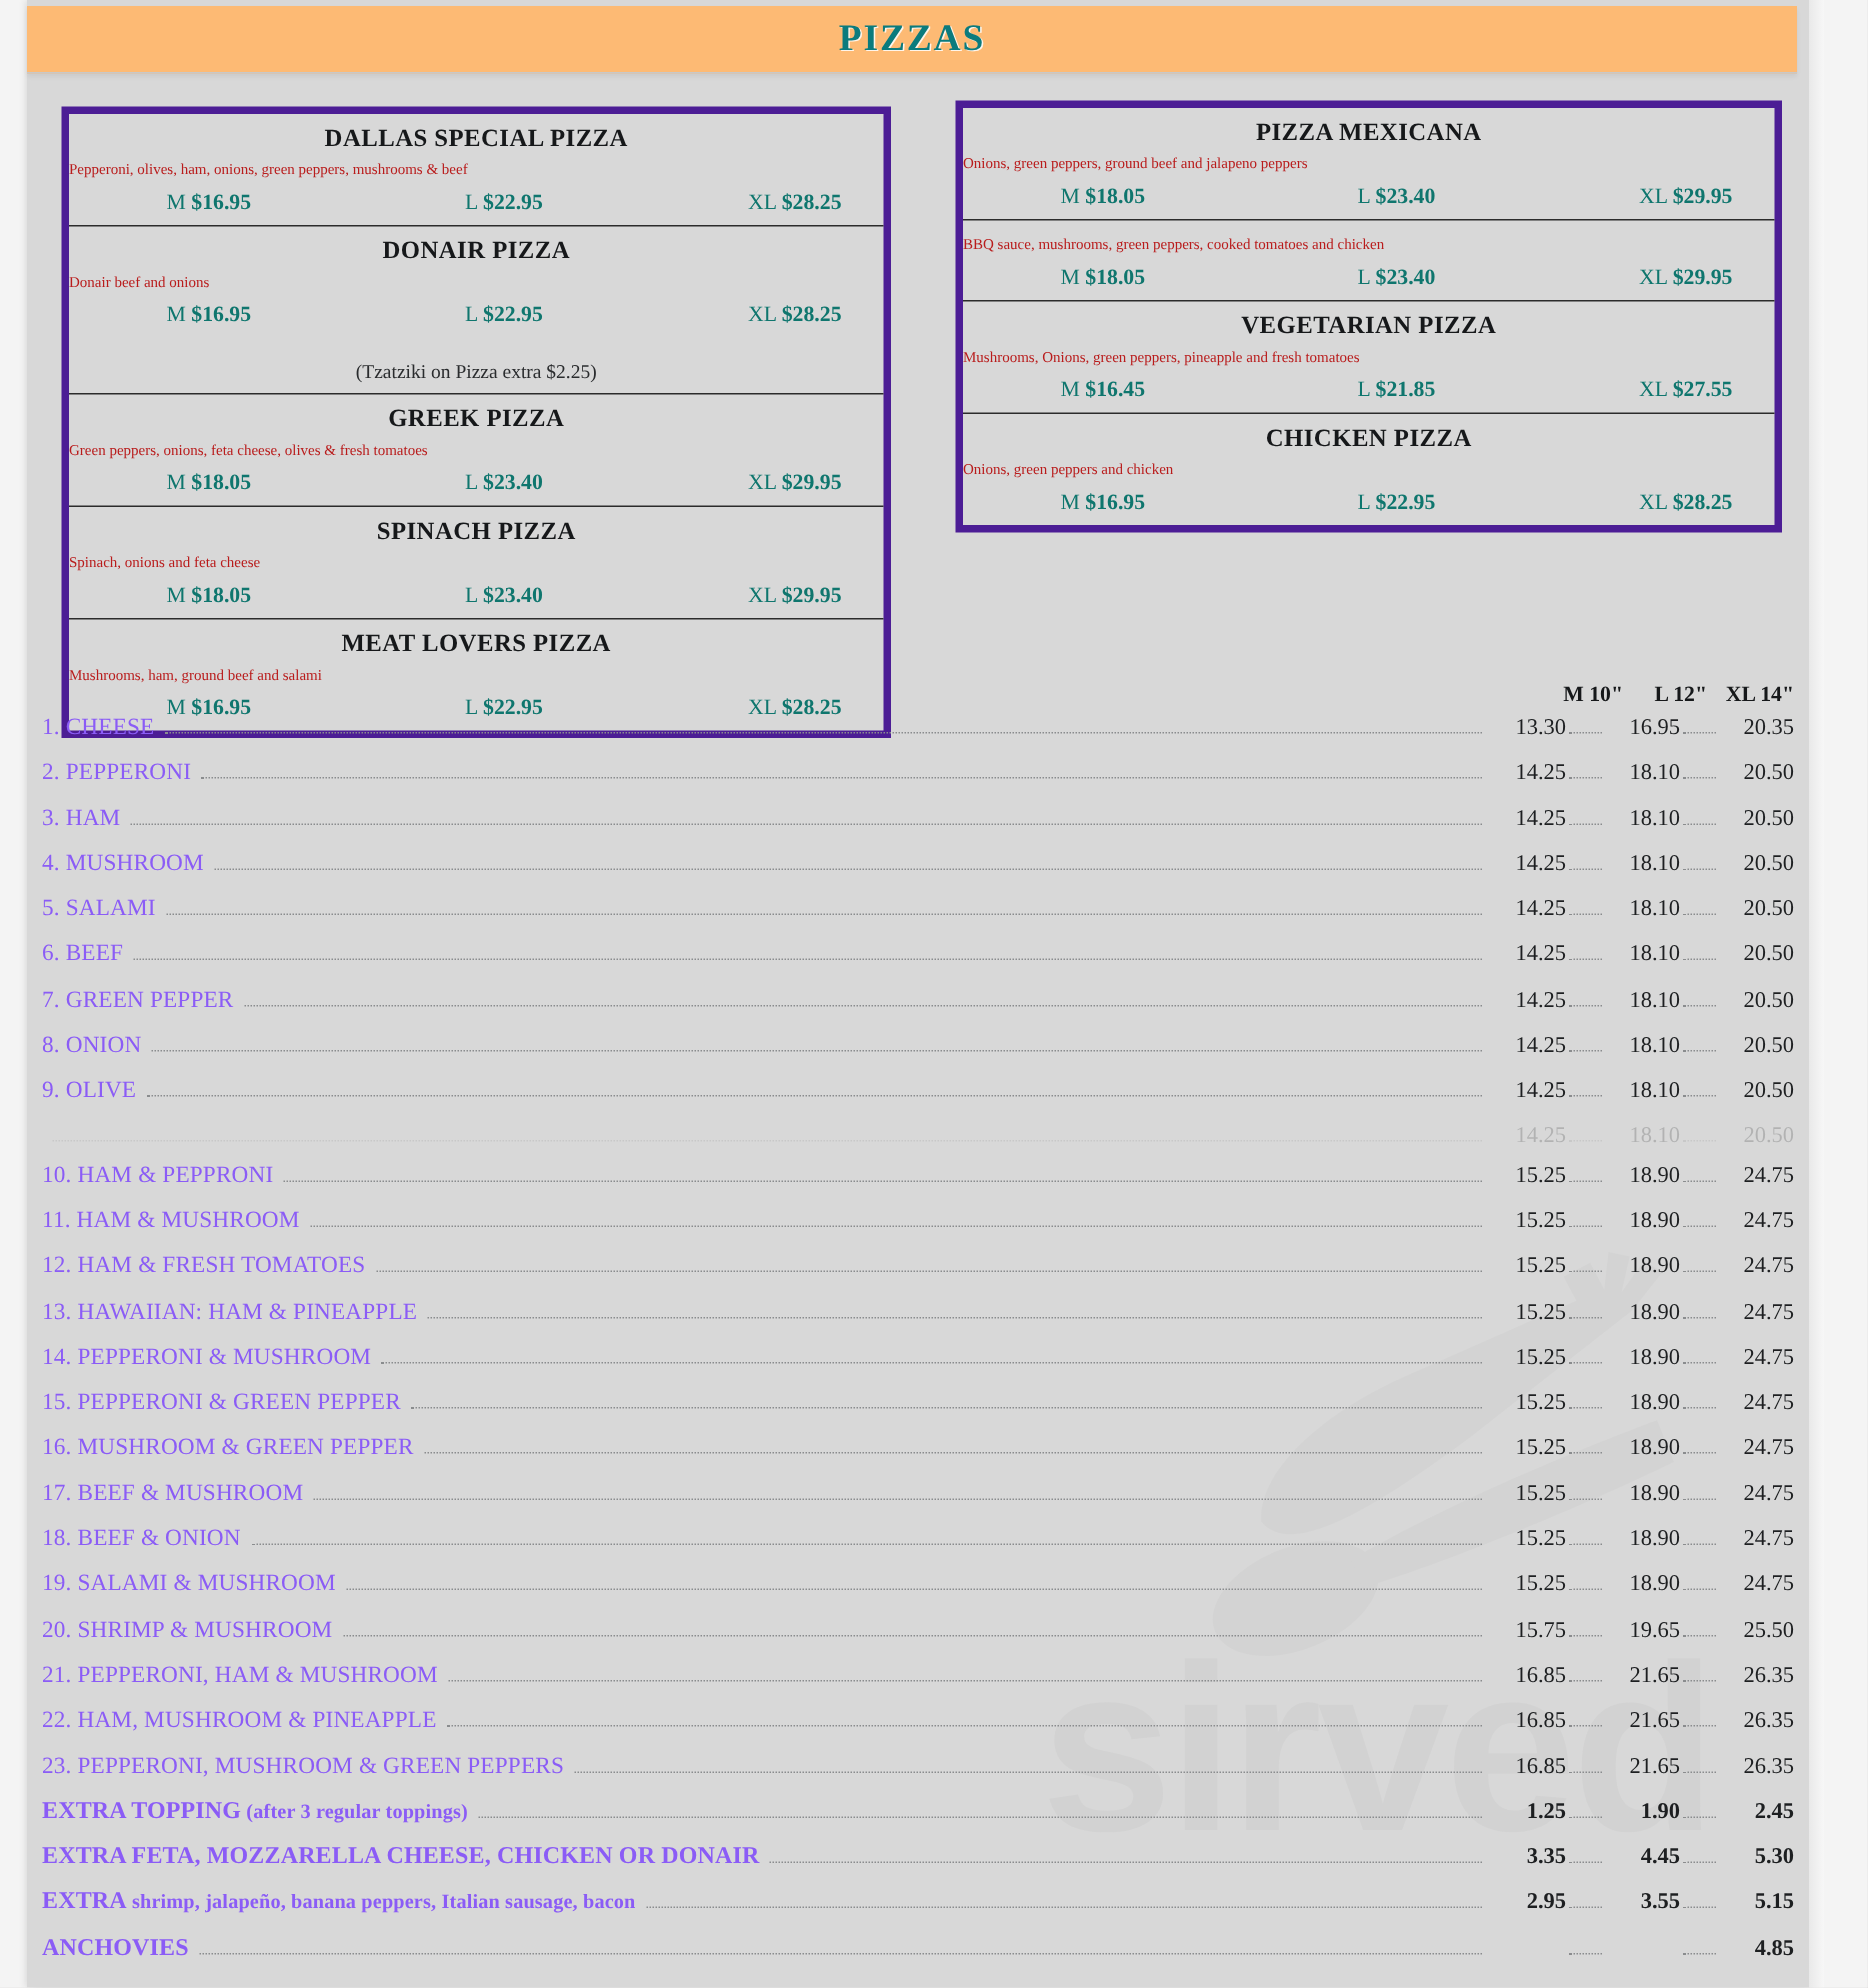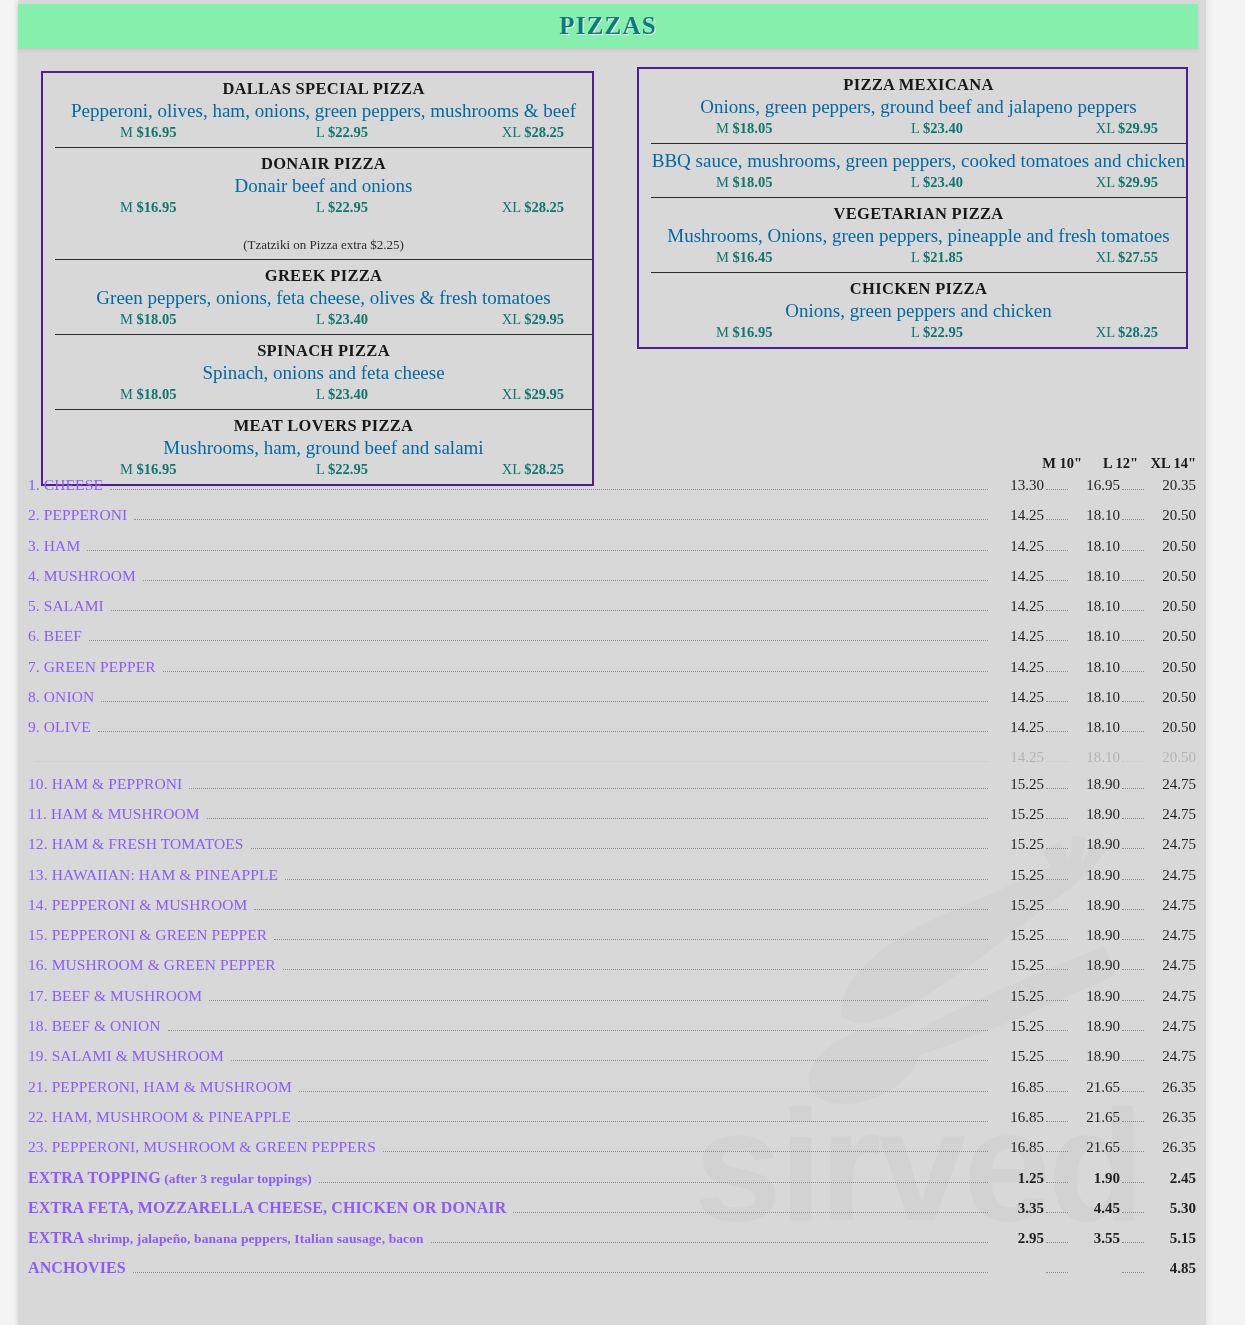--- a/index.html
+++ b/index.html
@@ -38,21 +38,21 @@
     width: 10px; height: 1325px;
     background: linear-gradient(to right,#e9e9e9,#f7f7f7);
   }
 
   
   #titlebar {
     position: absolute;
     left: 18px; top: 4px;
     width: 1180px;
     height: 44px;
-    background: #86efac;
+    background: #fdba74;
     border-bottom: 1px solid #c8c8c8;
     box-shadow: 0 2px 3px rgba(0,0,0,0.06);
   }
   #page-title {
     text-align: center;
     font-size: 25px;
     font-weight: bold;
     color: #0b7b7d;
     letter-spacing: 1.2px;
     line-height: 44px;
@@ -67,45 +67,44 @@
     top: 820px;
     width: 530px;
     height: 430px;
     pointer-events: none;
     opacity: 0.5;
   }
 
   
   .spec-col {
     position: absolute;
-    border: 2px solid #4c1d95;
+    border: 5px solid #4c1d95;
     box-sizing: border-box;
-    padding-left: 12px;
   }
   #spec-left  { left: 41px;  top: 71px;  width: 553px; }
   #spec-right { left: 637px; top: 67px;  width: 551px; }
 
   .spec-item {
     border-bottom: 1px solid #2b2b2b;
     padding: 5px 0 4px 0;
   }
   .spec-item:last-child { border-bottom: none; }
 
   .spec-name {
     text-align: center;
     font-weight: bold;
     font-size: 16.5px;
     color: #16181a;
     letter-spacing: 0.3px;
     line-height: 21px;
   }
   .spec-desc {
-    text-align: center;
-    font-size: 19px;
-    color: #0369a1;
+    text-align: left;
+    font-size: 10px;
+    color: #b91c1c;
     line-height: 21px;
     padding-top: 1px;
   }
   .spec-prices {
     display: flex;
     font-size: 14.5px;
     color: #0f766e;
     line-height: 21px;
     padding: 1px 10px 0 10px;
   }
@@ -476,20 +475,29 @@
         <div class="row">
           <div class="nm">19. SALAMI &amp; MUSHROOM</div>
           <div class="leader"></div>
           <div class="price m">15.25</div>
           <div class="mini-leader"></div>
           <div class="price l">18.90</div>
           <div class="mini-leader"></div>
           <div class="price xl">24.75</div>
         </div>
         <div class="row">
+          <div class="nm">20. SHRIMP &amp; MUSHROOM</div>
+          <div class="leader"></div>
+          <div class="price m">15.75</div>
+          <div class="mini-leader"></div>
+          <div class="price l">19.65</div>
+          <div class="mini-leader"></div>
+          <div class="price xl">25.50</div>
+        </div>
+        <div class="row">
           <div class="nm">21. PEPPERONI, HAM &amp; MUSHROOM</div>
           <div class="leader"></div>
           <div class="price m">16.85</div>
           <div class="mini-leader"></div>
           <div class="price l">21.65</div>
           <div class="mini-leader"></div>
           <div class="price xl">26.35</div>
         </div>
         <div class="row">
           <div class="nm">22. HAM, MUSHROOM &amp; PINEAPPLE</div>

